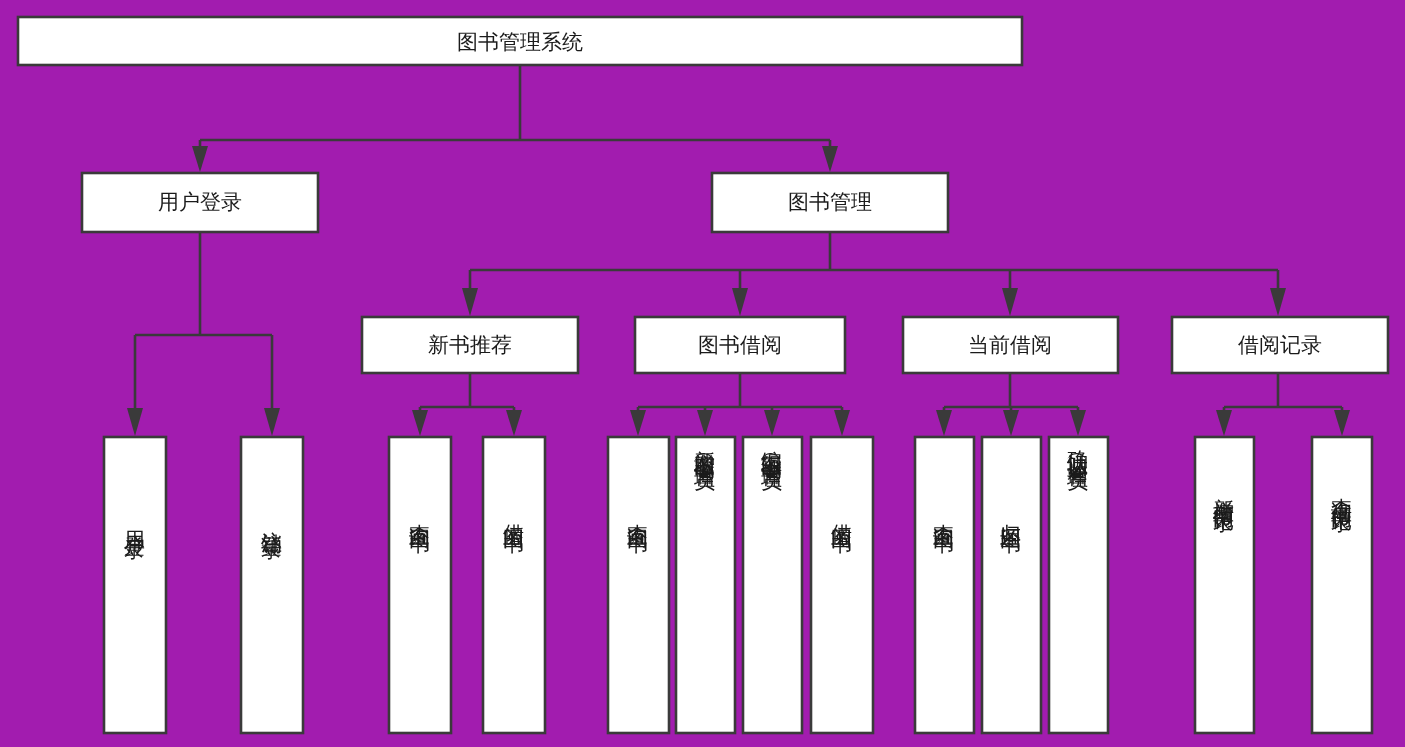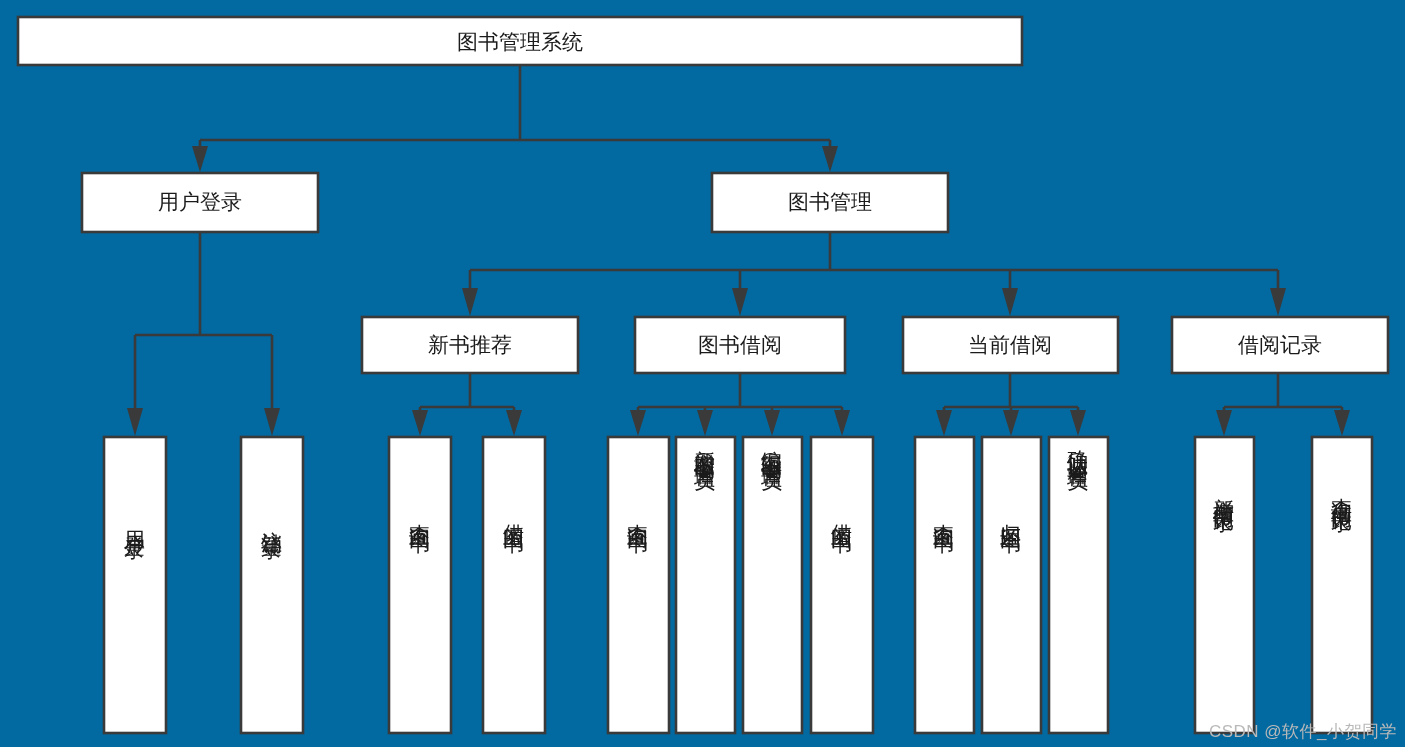--- a/index.html
+++ b/index.html
@@ -10,21 +10,21 @@
   body {
     width: 1405px;
     height: 747px;
     font-family: "Liberation Sans", "DejaVu Sans", sans-serif;
     overflow: hidden;
   }
   #diagram-root {
     position: relative;
     width: 1405px;
     height: 747px;
-    background: #0369a1;
+    background: #a21caf;
   }
   svg.diagram {
     position: absolute;
     top: 0;
     left: 0;
     width: 1405px;
     height: 747px;
   }
   .node-box {
     fill: #ffffff;
@@ -235,15 +235,14 @@
       </g>
 
       <g>
         <rect class="node-box" x="1312" y="437" width="60" height="296"></rect>
         <text class="node-label-v" x="1342" y="490">查询借阅记录</text>
       </g>
 
     </g>
   </svg>
 
-  <div class="watermark">CSDN @软件_小贺同学</div>
 
 </div>
 
 </body></html>

